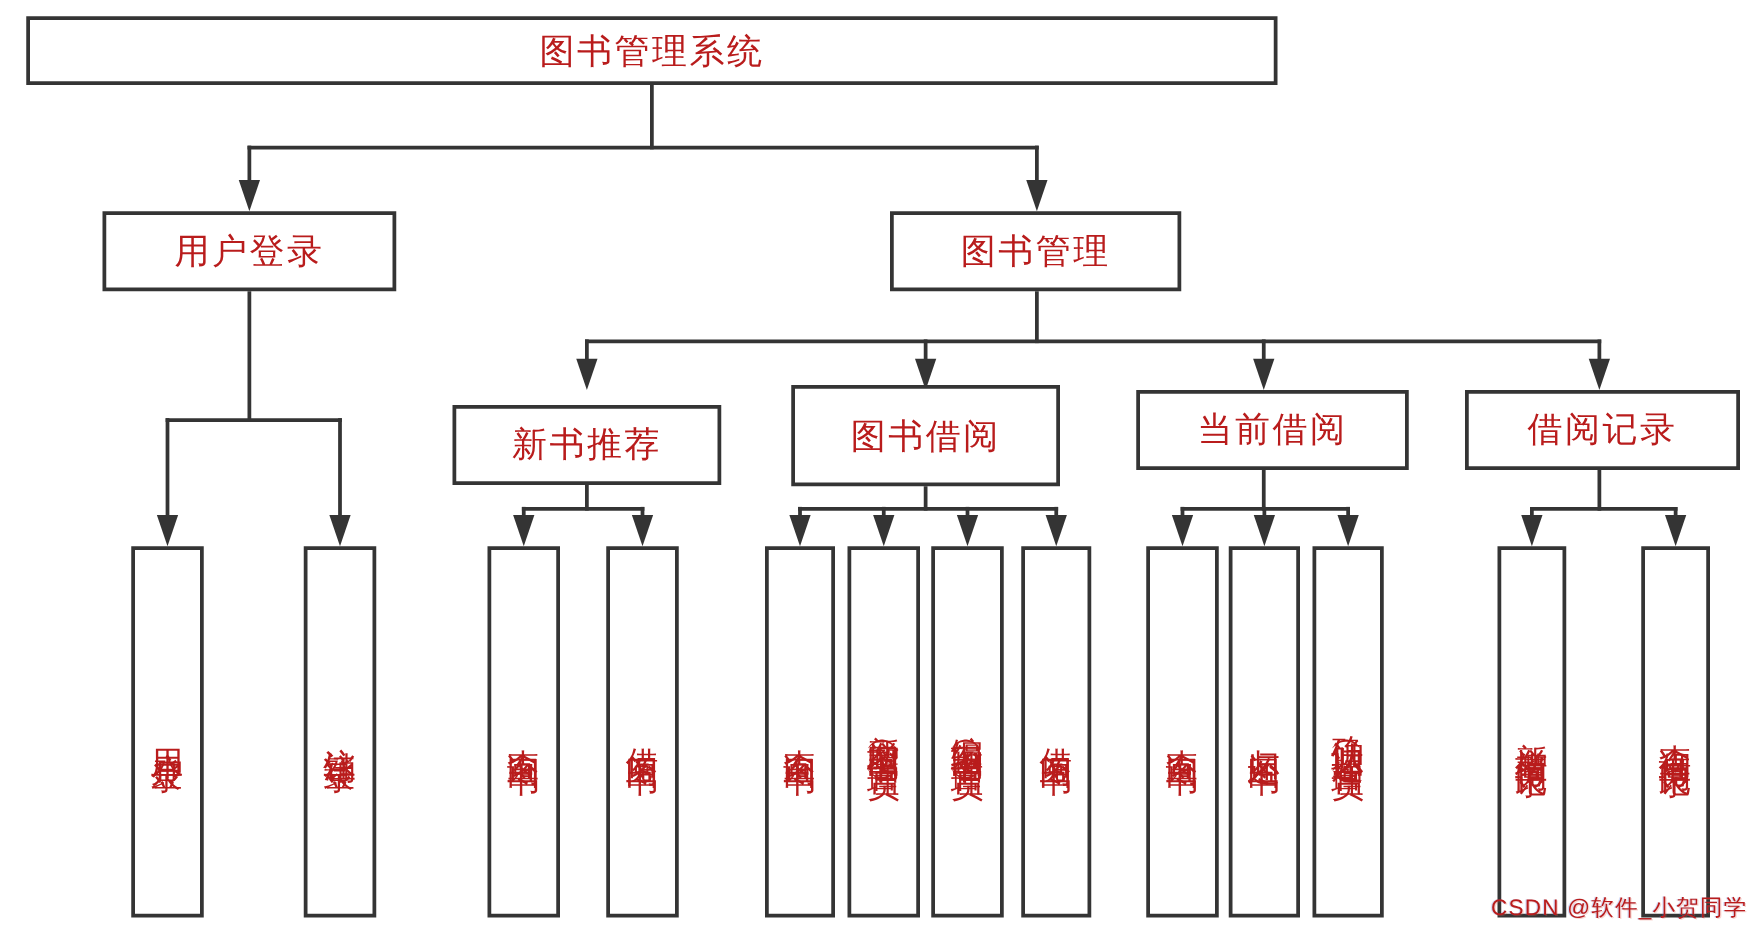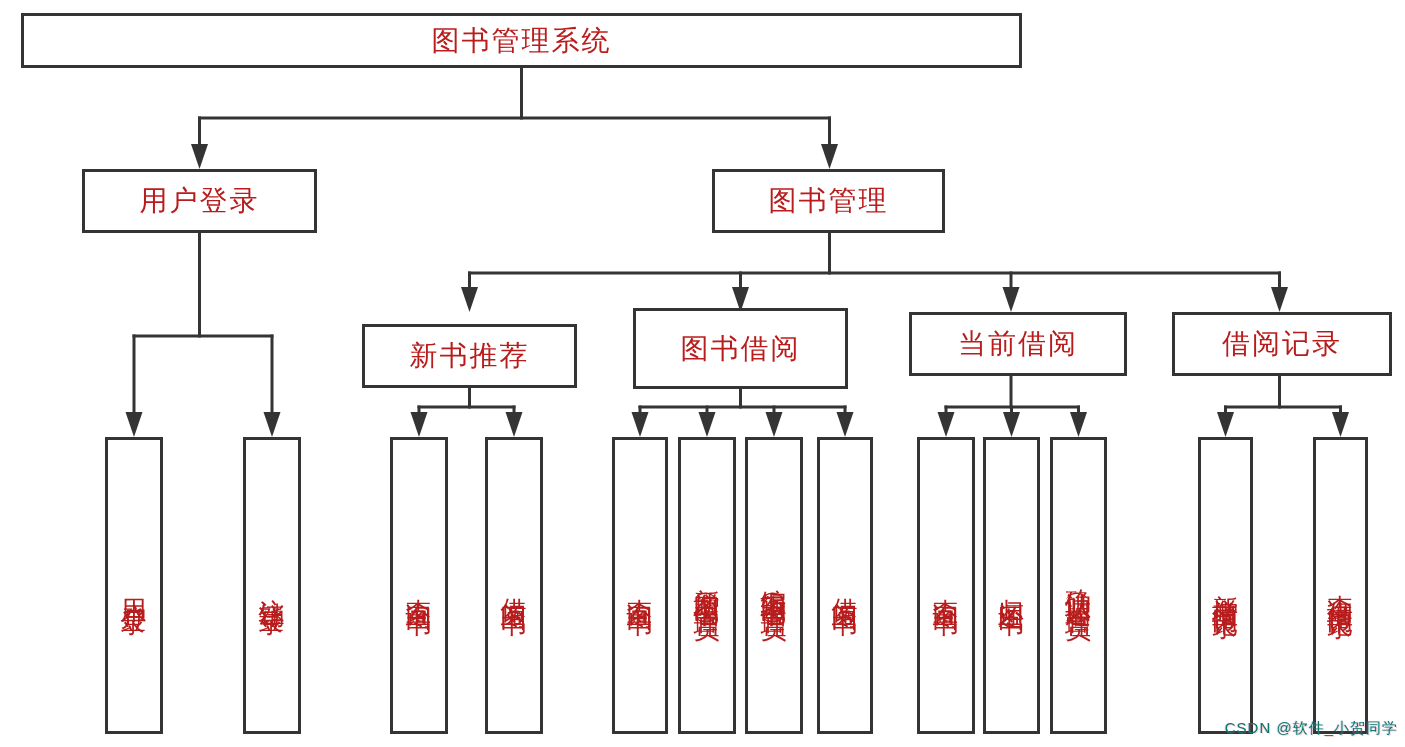--- a/index.html
+++ b/index.html
@@ -14,21 +14,21 @@
   }
   .node .lbl{
     font-size:28px;letter-spacing:2px;white-space:nowrap;color:#b91c1c;
   }
   .node.v .lbl{
     writing-mode:vertical-rl;text-orientation:mixed;
     font-size:26px;letter-spacing:4px;line-height:1;
   }
   .watermark{
     position:absolute;right:7px;bottom:9px;
-    font-size:15px;letter-spacing:1px;color:#0f766e;white-space:nowrap;
+    font-size:18px;letter-spacing:1px;color:#b91c1c;white-space:nowrap;
     text-shadow:1px 1px 0 rgba(226,96,80,0.25), -1px 0 0 rgba(86,118,226,0.25);
   }
 </style>
 </head>
 <body>
 
 <div class="canvas">
   <svg id="connector-svg" class="connectors" width="1405" height="747" viewBox="0 0 1405 747">
       <line x1="521.5" y1="68" x2="521.5" y2="118" stroke="#343434" stroke-width="3" stroke-linecap="square"></line>
       <line x1="199.5" y1="118" x2="829.5" y2="118" stroke="#343434" stroke-width="3" stroke-linecap="square"></line>

